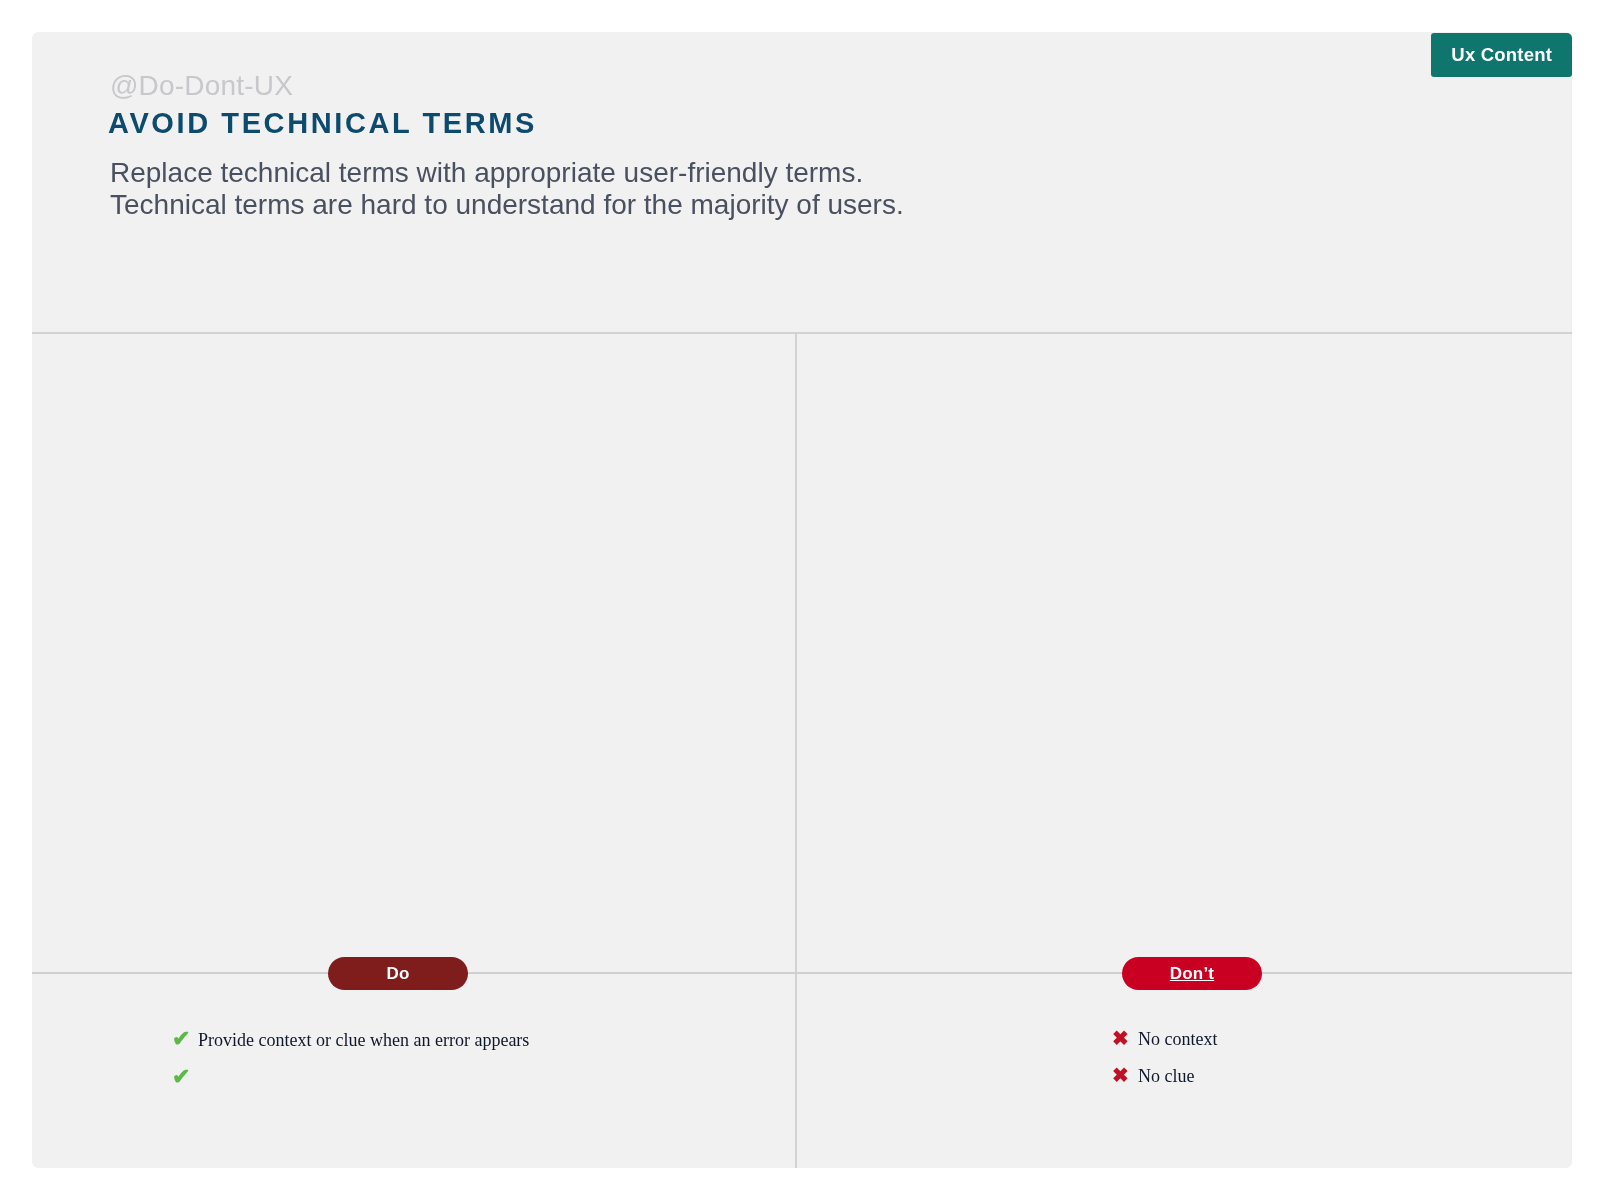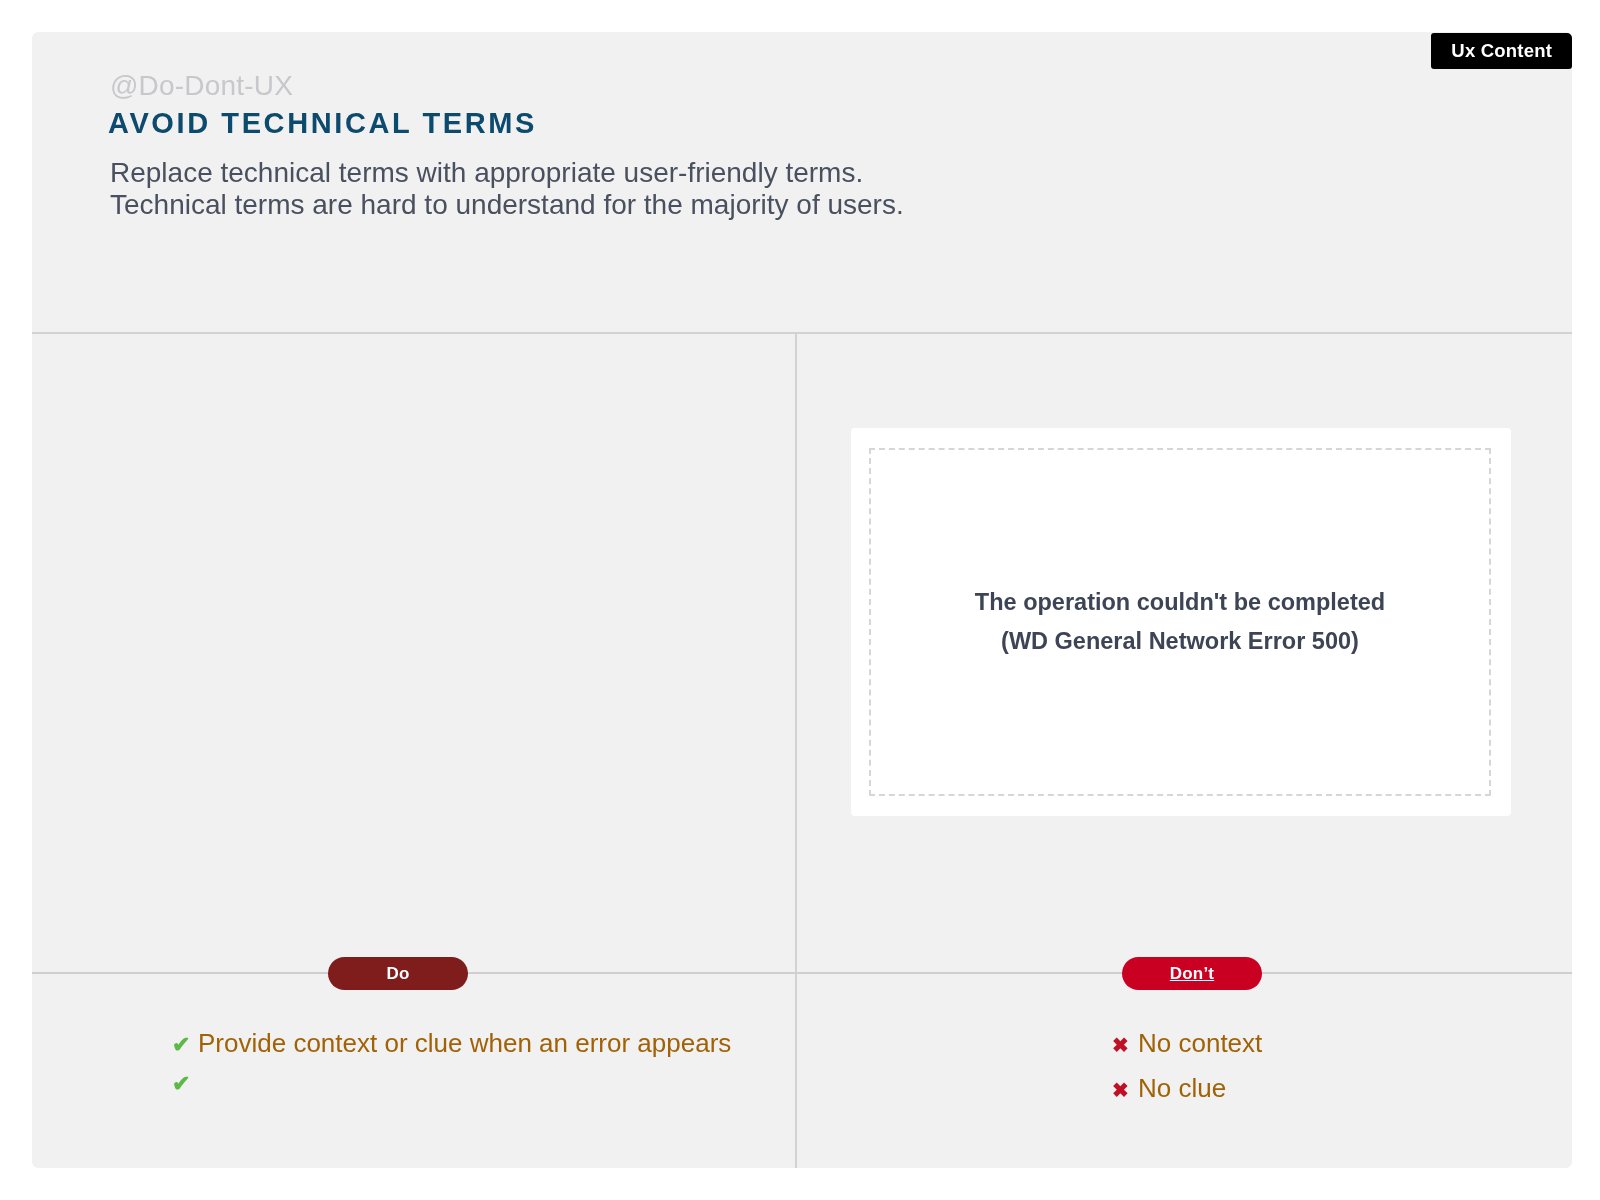--- a/index.html
+++ b/index.html
@@ -71,26 +71,26 @@
     color: #49505f;
     font-weight: 400;
   }
   .subtitle div { white-space: nowrap; }
 
   
   .brand-badge {
     position: absolute;
     right: 0px;
     top: 1px;
-    height: 36px;
+    height: 44px;
     padding: 0 20px;
     display: flex;
     align-items: center;
     justify-content: center;
-    background: #000000;
+    background: #0f766e;
     color: #ffffff;
     font-size: 18.5px;
     font-weight: 700;
     letter-spacing: 0.2px;
     border-radius: 3px 5px 3px 3px;
   }
 
   
   .h-divider-top {
     position: absolute;
@@ -189,24 +189,25 @@
     width: 26px;
     flex: 0 0 26px;
     font-size: 21px;
     font-weight: 700;
     line-height: 1;
   }
   .bullet-icon.check { color: #5cb947; font-size: 22px; }
   .bullet-icon.cross { color: #c01025; font-size: 20px; }
 
   .bullet-text {
-    font-size: 26px;
-    color: #a16207;
+    font-size: 18px;
+    color: #0f172a;
     line-height: 1.2;
     white-space: nowrap;
+    font-family: Liberation Serif, serif;
   }
 </style>
 </head>
 <body>
 
 <div class="stage">
   <div class="panel">
 
     <div class="header">
       <div class="handle">@Do-Dont-UX</div>
@@ -219,28 +220,20 @@
       </div>
 
       <div class="brand-badge">Ux Content</div>
     </div>
 
     <div class="h-divider-top"></div>
     <div class="v-divider"></div>
     <div class="h-divider-bottom"></div>
 
 
-    <div class="card right">
-      <div class="card-inner">
-        <div class="msg">
-          <div>The operation couldn't be completed</div>
-          <div>(WD General Network Error 500)</div>
-        </div>
-      </div>
-    </div>
 
     <div class="pill do">Do</div>
 
     <div class="pill dont">Don’t</div>
 
     <div class="bullets left">
       <div class="bullet-row">
         <span class="bullet-icon check">✔</span>
         <span class="bullet-text">Provide context or clue when an error appears</span>
       </div>

